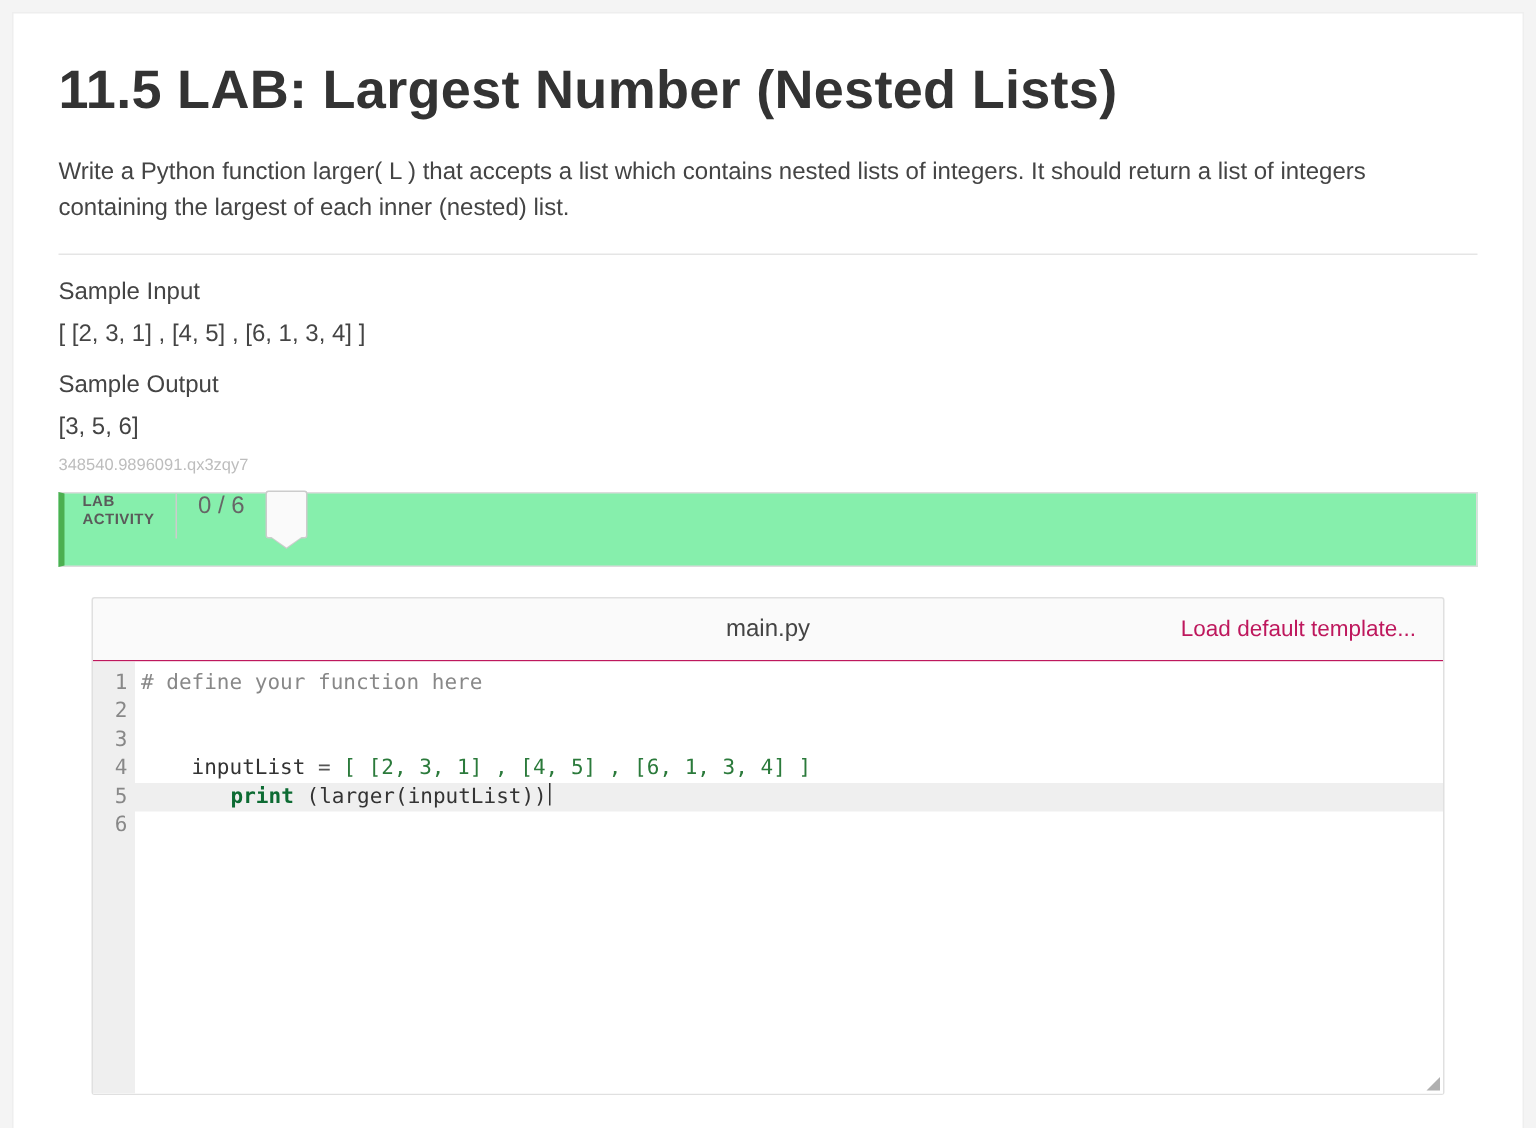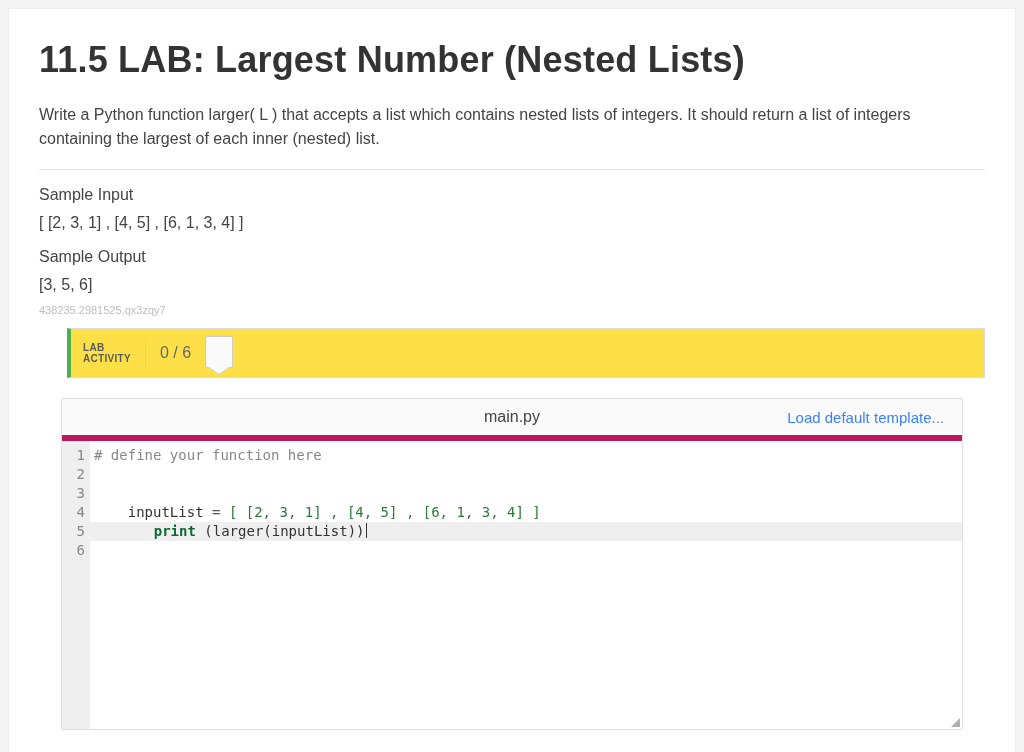--- a/index.html
+++ b/index.html
@@ -47,30 +47,28 @@
       margin-bottom: 10px;
     }
     .refhash {
       font-size: 11px;
       color: #bdbdbd;
       margin-top: 10px;
       margin-bottom: 12px;
     }
     .lab-activity-bar {
       display: flex;
-      align-items: center;
-      background: #fde047;
+      background: #86efac;
       border-left: 4px solid #4caf50;
       border-top: 1px solid #dcdcdc;
       border-bottom: 1px solid #dcdcdc;
       border-right: 1px solid #dcdcdc;
       height: 50px;
       padding: 0 12px 0 12px;
       position: relative;
-      margin-left: 28px;
     }
     .lab-tag {
       font-size: 10px;
       font-weight: 700;
       color: #5a5a5a;
       line-height: 1.15;
       letter-spacing: 0.3px;
     }
     .lab-divider {
       width: 1px;
@@ -130,31 +128,31 @@
       display: flex;
       flex-direction: column;
       position: relative;
     }
     .editor-header {
       height: 42px;
       display: flex;
       align-items: center;
       justify-content: center;
       position: relative;
-      border-bottom: 6px solid #be185d;
+      border-bottom: 1px solid #be185d;
     }
     .editor-filename {
       font-size: 16px;
       color: #444;
     }
     .load-template {
       position: absolute;
       right: 18px;
       font-size: 15px;
-      color: #3b82f6;
+      color: #be185d;
       cursor: pointer;
       font-weight: 500;
     }
     .editor-body {
       flex: 1;
       background: #fff;
       display: flex;
       font-family: "Menlo", "Consolas", "DejaVu Sans Mono", monospace;
       font-size: 14px;
       overflow: hidden;
@@ -227,21 +225,21 @@
   <p class="description">Write a Python function larger( L ) that accepts a list which contains nested lists of integers. It should return a list of integers containing the largest of each inner (nested) list.</p>
 
   <hr class="hr">
 
   <p class="sample-label">Sample Input</p>
   <p class="sample-value">[ [2, 3, 1] , [4, 5] , [6, 1, 3, 4] ]</p>
 
   <p class="sample-label">Sample Output</p>
   <p class="sample-value">[3, 5, 6]</p>
 
-  <div class="refhash">438235.2981525.qx3zqy7</div>
+  <div class="refhash">348540.9896091.qx3zqy7</div>
 
   <div class="lab-activity-bar">
     <div class="lab-tag">
       <div>LAB</div>
       <div>ACTIVITY</div>
     </div>
     <div class="lab-divider"></div>
     <div class="lab-score">0 / 6</div>
     <div class="lab-ribbon"></div>
   </div>

